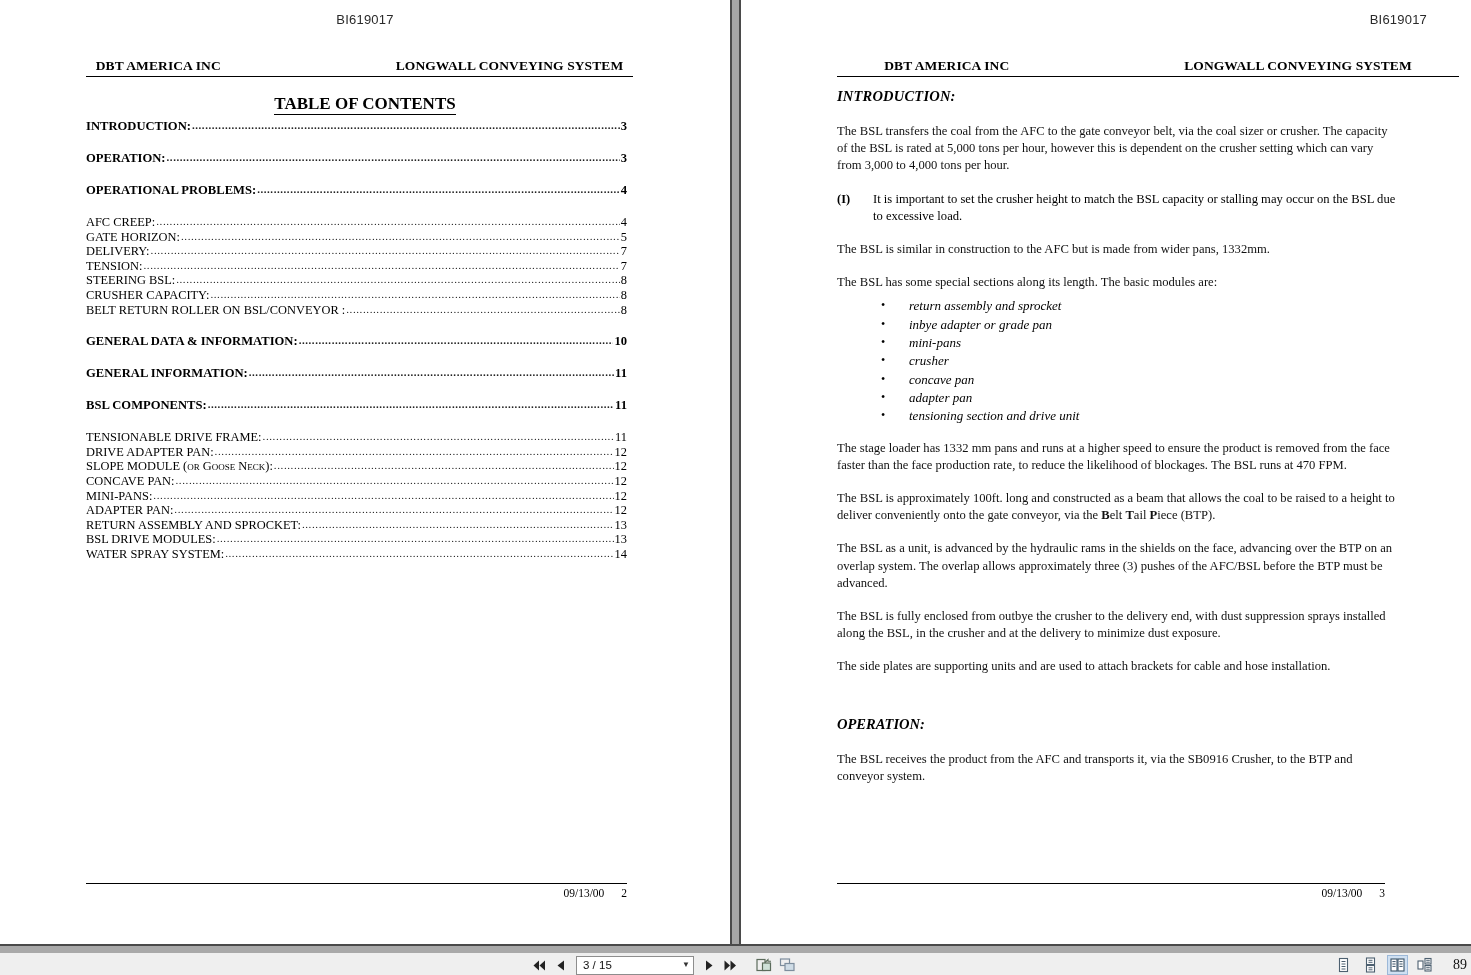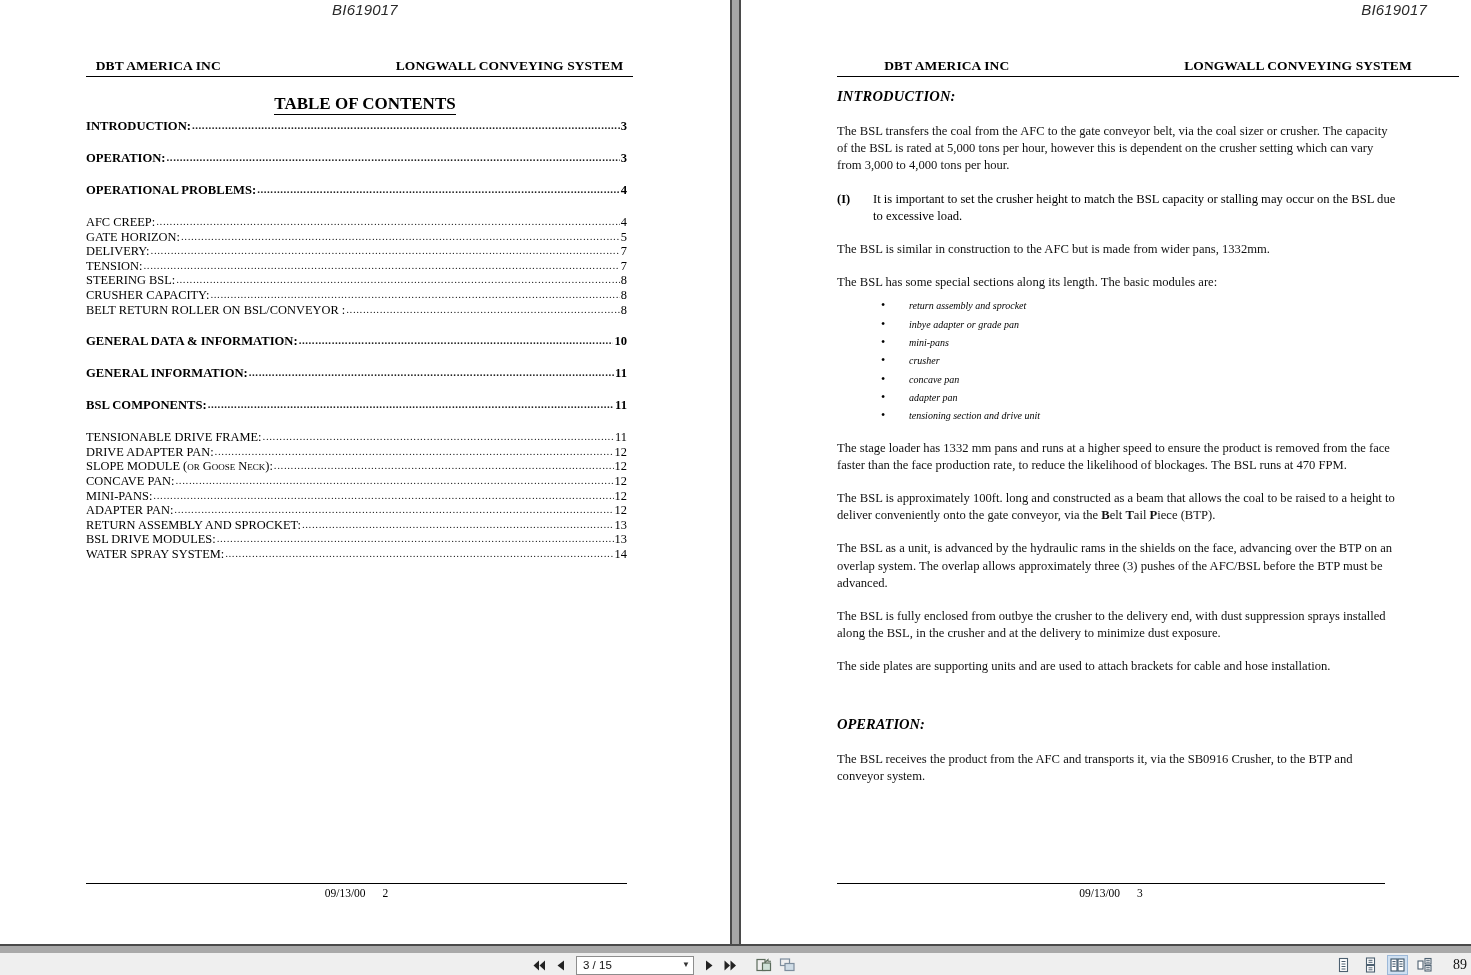--- a/index.html
+++ b/index.html
@@ -43,28 +43,27 @@
     background: #a6a6a6;
     border-left: 2px solid #4a4a4a;
     border-right: 2px solid #4a4a4a;
     box-sizing: border-box;
     flex: 0 0 auto;
   }
 
   
   .doc-id {
     position: absolute;
-    top: 1px;
+    top: 12px;
     width: 100%;
     text-align: center;
     font-family: "Liberation Sans", sans-serif;
-    font-size: 15px;
+    font-size: 13px;
     color: #2a2a2a;
     letter-spacing: .2px;
-    font-style: italic;
   }
   .doc-id.right-align {
     text-align: right;
     padding-right: 44px;
     box-sizing: border-box;
   }
 
   
   .pg-header {
     position: absolute;
@@ -138,21 +137,21 @@
   .smallcaps { font-variant: small-caps; font-size: 12.4px;}
 
   
   .pg-footer {
     position: absolute;
     left: 86px;
     width: 541px;
     bottom: 45px;
     border-top: 1.3px solid #000;
     padding-top: 3px;
-    text-align: center;
+    text-align: right;
     font-size: 11.5px;
   }
   .page.right .pg-footer { left: 826px; width: 548px; }
   .pg-footer .pgnum { margin-left: 14px; }
 
   
   .sec-head {
     position: absolute;
     font-weight: bold;
     font-style: italic;
@@ -188,21 +187,21 @@
     font-size: 12.6px;
     line-height: 17.2px;
   }
   .bullets {
     list-style: none;
     margin: 4px 0 14px 0;
     padding: 0 0 0 44px;
   }
   .bullets li {
     font-style: italic;
-    font-size: 10px;
+    font-size: 13px;
     line-height: 18.3px;
     position: relative;
     padding-left: 28px;
   }
   .bullets li::before {
     content: "\2022";
     position: absolute;
     left: 0;
     top: -1px;
     font-style: normal;

